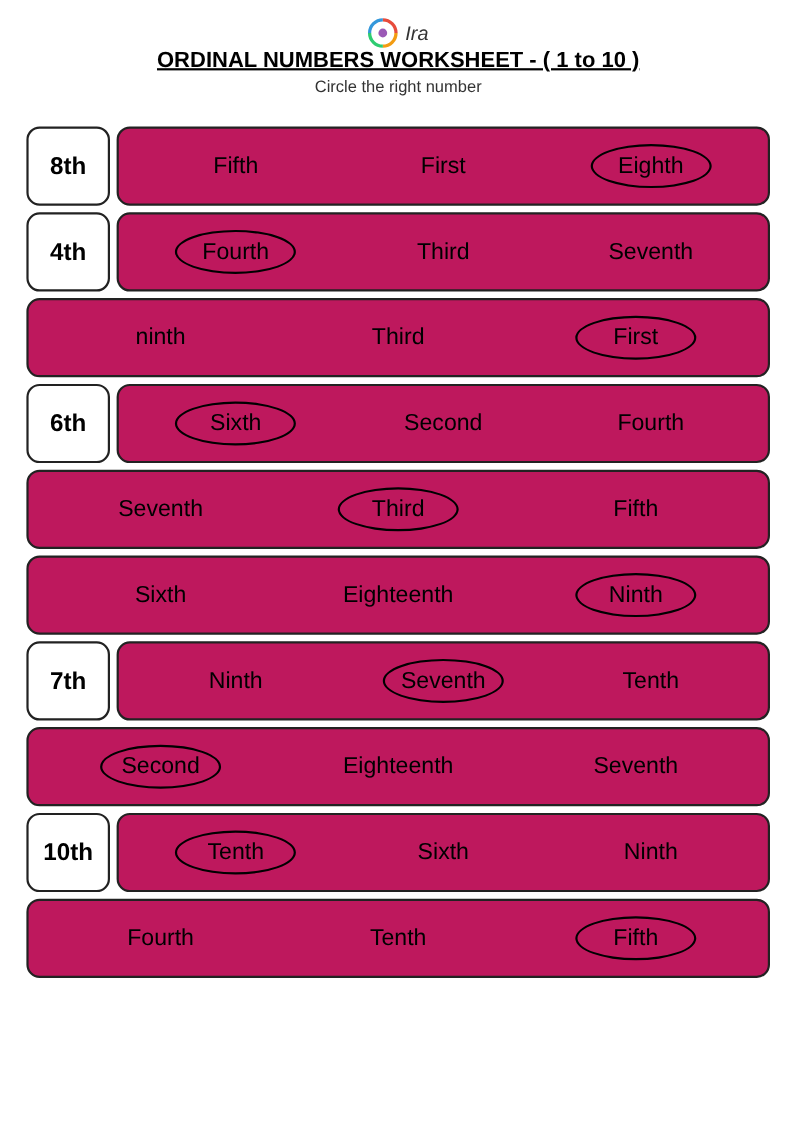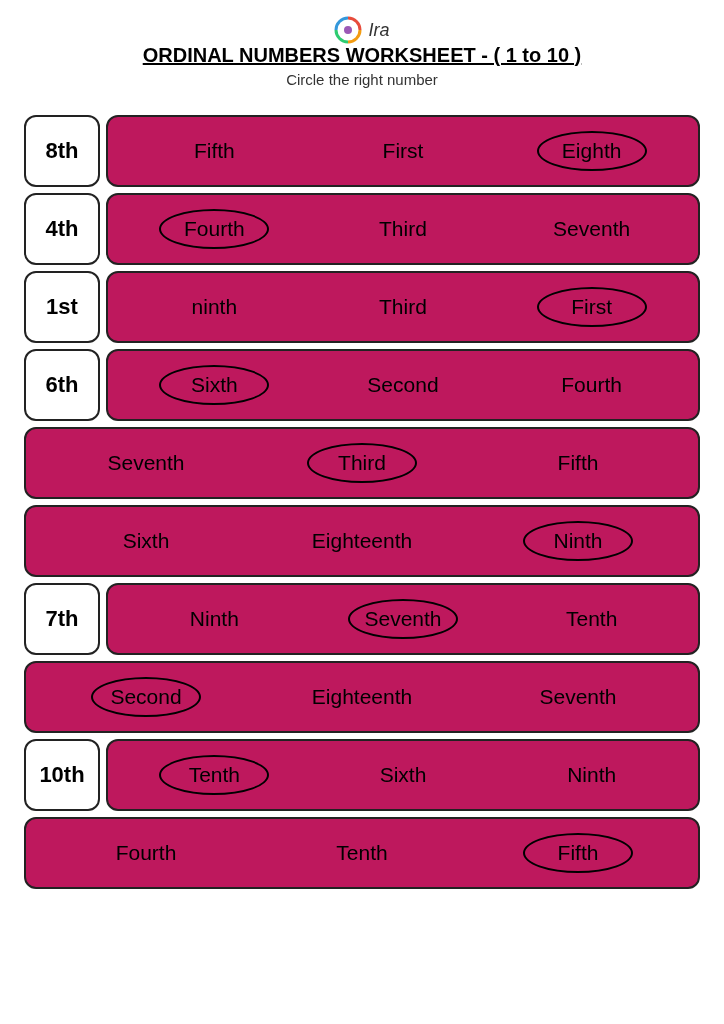--- a/index.html
+++ b/index.html
@@ -134,21 +134,20 @@
     </div>
     <div class="row">
       <div class="ordinal-box">4th</div>
       <div class="choices-box">
         <span class="choice circled">Fourth</span>
         <span class="choice">Third</span>
         <span class="choice">Seventh</span>
       </div>
     </div>
     <div class="row">
-      <div class="ordinal-box">1st</div>
       <div class="choices-box">
         <span class="choice">ninth</span>
         <span class="choice">Third</span>
         <span class="choice circled">First</span>
       </div>
     </div>
     <div class="row">
       <div class="ordinal-box">6th</div>
       <div class="choices-box">
         <span class="choice circled">Sixth</span>

